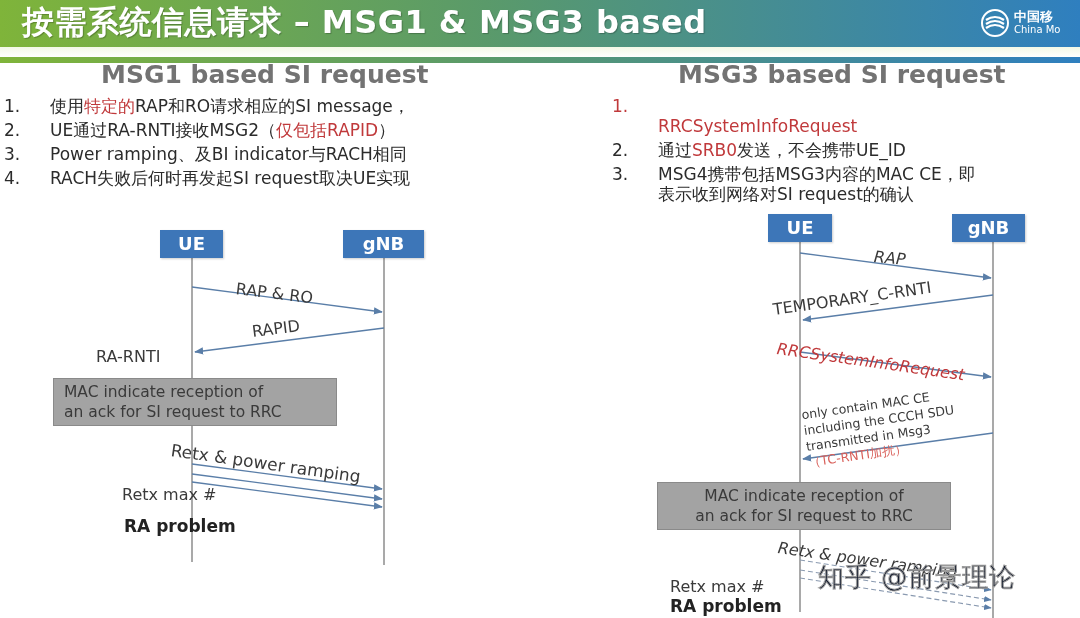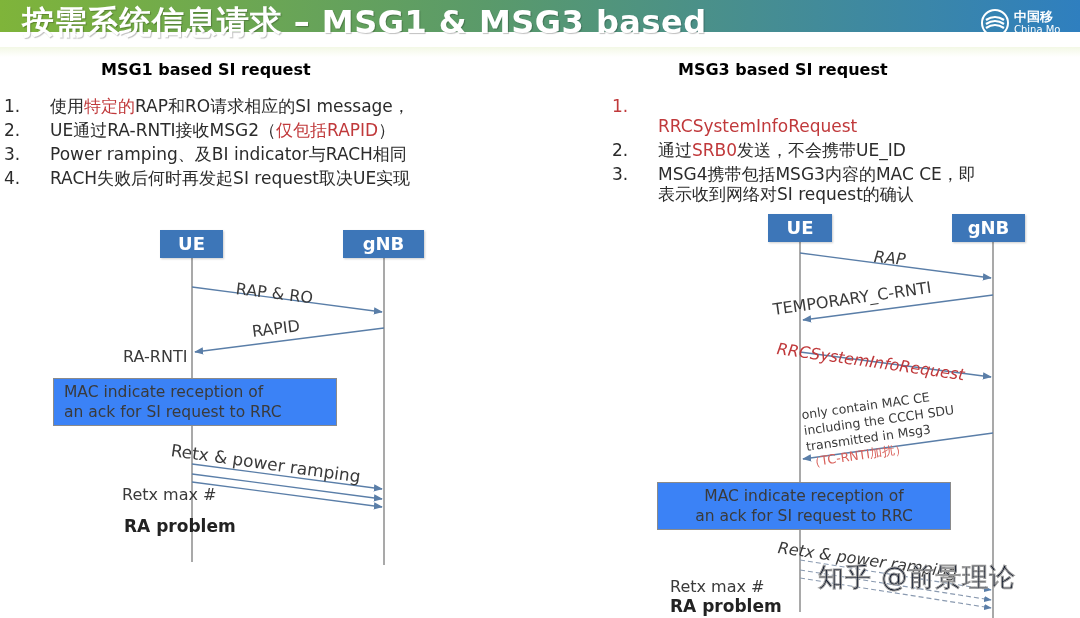--- a/index.html
+++ b/index.html
@@ -2,56 +2,56 @@
 <html><head>
 <meta charset="utf-8">
 <style>
   html, body { margin:0; padding:0; }
   body {
     width:1080px; height:618px; overflow:hidden; position:relative;
     background:#ffffff;
     font-family:"DejaVu Sans", "Liberation Sans", sans-serif;
   }
   .header {
-    position:absolute; left:0; top:0; width:1080px; height:32px;
+    position:absolute; left:0; top:0; width:1080px; height:63px;
     background:linear-gradient(90deg,#7fb43a 0%,#5a9a6a 45%,#2f7fbf 100%);
   }
   .header-title {
     position:absolute; left:22px; top:1px; font-size:32px; font-weight:bold;
     color:#ffffff; letter-spacing:0.5px; white-space:nowrap;
     text-shadow:1px 1px 1px rgba(0,0,0,0.25);
     font-family:"DejaVu Sans", sans-serif;
   }
   .logo { position:absolute; left:980px; top:6px; width:100px; height:34px; }
   .logo-mark { position:absolute; left:0; top:2px; width:30px; height:30px; }
   .logo-cn { position:absolute; left:34px; top:2px; font-size:13px; color:#fff; font-weight:bold; white-space:nowrap;}
   .logo-en { position:absolute; left:34px; top:18px; font-size:10px; color:#fff; white-space:nowrap;text-align:center;}
   .header-shadow {
     position:absolute; left:0; top:47px; width:1080px; height:10px;
     background:linear-gradient(180deg,#f3f8e6,#ffffff);
   }
 
   .section-title {
-    position:absolute; font-size:16px; font-weight:bold; color:#000000; white-space:nowrap;
+    position:absolute; font-size:25px; font-weight:bold; color:#737373; white-space:nowrap;
   }
   .list { position:absolute; margin:0; padding:0; list-style:none; }
   .list li { position:relative; font-size:17px; color:#2b2b2b; line-height:20px; margin-bottom:4px; white-space:nowrap; }
   .list li .num { position:absolute; left:0; top:0; width:30px; }
   .list li .body { position:relative; left:46px; display:block; }
   .red { color:#c0393b; }
 
   .actor {
     position:absolute; background:#3d76b8; color:#fff; font-weight:bold;
     font-size:18px; text-align:center; line-height:28px; height:28px;
     box-shadow:1px 1px 2px rgba(0,0,0,0.2);
   }
   svg.diagram { position:absolute; left:0; top:0; }
   .lbl { position:absolute; font-size:16px; color:#3a3a3a; white-space:nowrap; transform-origin:left center; }
   .note-box {
-    position:absolute; border:1px solid #8a8a8a; background:#3b82f6;
+    position:absolute; border:1px solid #8a8a8a; background:#a3a3a3;
     font-size:15.5px; color:#3a3a3a; line-height:20px; padding:3px 10px;
     white-space:nowrap;
   }
   .bold { font-weight:bold; color:#222;text-align:center; }
   .watermark {
     position:absolute; left:818px; top:560px; font-size:26px; color:#0f172a;
     -webkit-text-stroke:1px #9a9a9a; white-space:nowrap; letter-spacing:1px;
   }
 </style>
 </head>
@@ -145,21 +145,21 @@
   <line x1="993" y1="433" x2="803" y2="459" stroke="#5a7ea8" stroke-width="1.3" marker-end="url(#ah)"></line>
   <line x1="800" y1="560" x2="991" y2="590" stroke="#8a9ab0" stroke-width="1.1" stroke-dasharray="5,3" marker-end="url(#ah)"></line>
   <line x1="800" y1="570" x2="991" y2="600" stroke="#8a9ab0" stroke-width="1.1" stroke-dasharray="5,3" marker-end="url(#ah)"></line>
   <line x1="800" y1="578" x2="991" y2="608" stroke="#8a9ab0" stroke-width="1.1" stroke-dasharray="5,3" marker-end="url(#ah)"></line>
 </svg>
 
 <div class="actor" style="left:160px; top:230px; width:63px;">UE</div>
 <div class="actor" style="left:343px; top:230px; width:81px;">gNB</div>
 <div class="lbl" style="left:236px; top:279px; transform:rotate(7deg);">RAP &amp; RO</div>
 <div class="lbl" style="left:252px; top:322px; transform:rotate(-7deg);">RAPID</div>
-<div class="lbl" style="left:96px; top:347px;margin-left:27px;">RA-RNTI</div>
+<div class="lbl" style="left:96px; top:347px;">RA-RNTI</div>
 <div class="note-box" style="left:53px; top:378px; width:262px;">
   <span>MAC indicate reception of</span><br>
   <span>an ack for SI request to RRC</span>
 </div>
 <div class="lbl" style="left:171px; top:440px; transform:rotate(8deg); font-size:17px;">Retx &amp; power ramping</div>
 <div class="lbl" style="left:122px; top:485px;">Retx max #</div>
 <div class="lbl bold" style="left:124px; top:516px; font-size:17px;">RA problem</div>
 
 <div class="actor" style="left:768px; top:214px; width:64px;">UE</div>
 <div class="actor" style="left:952px; top:214px; width:73px;">gNB</div>

